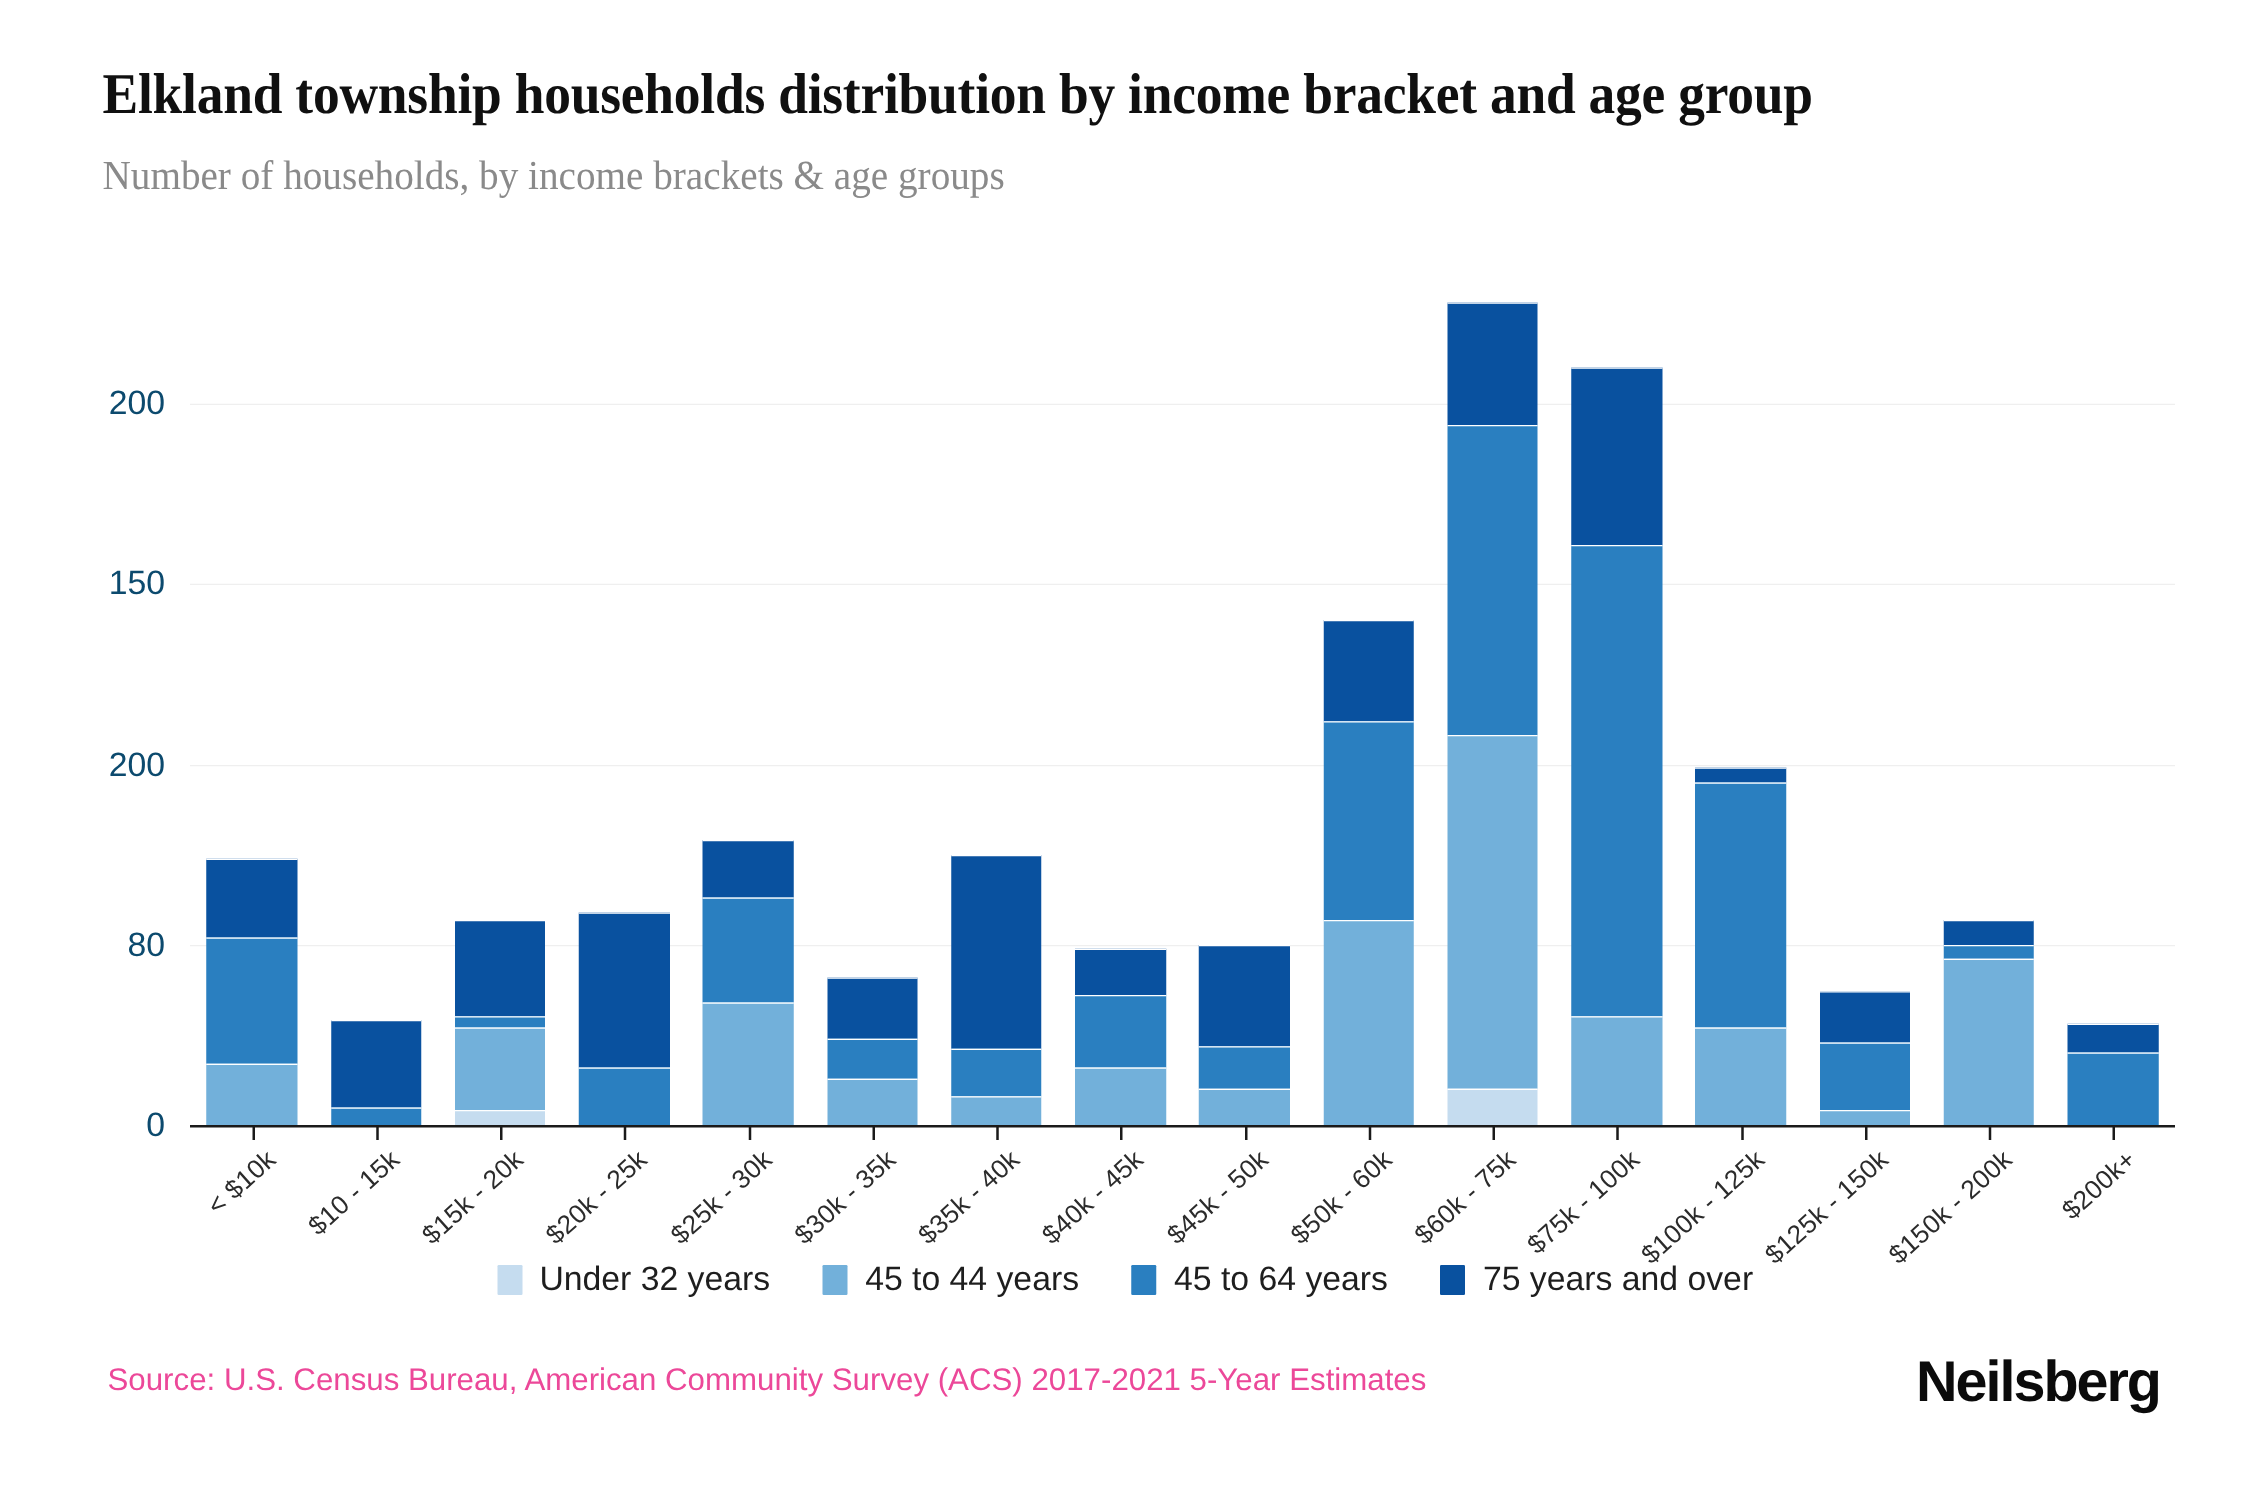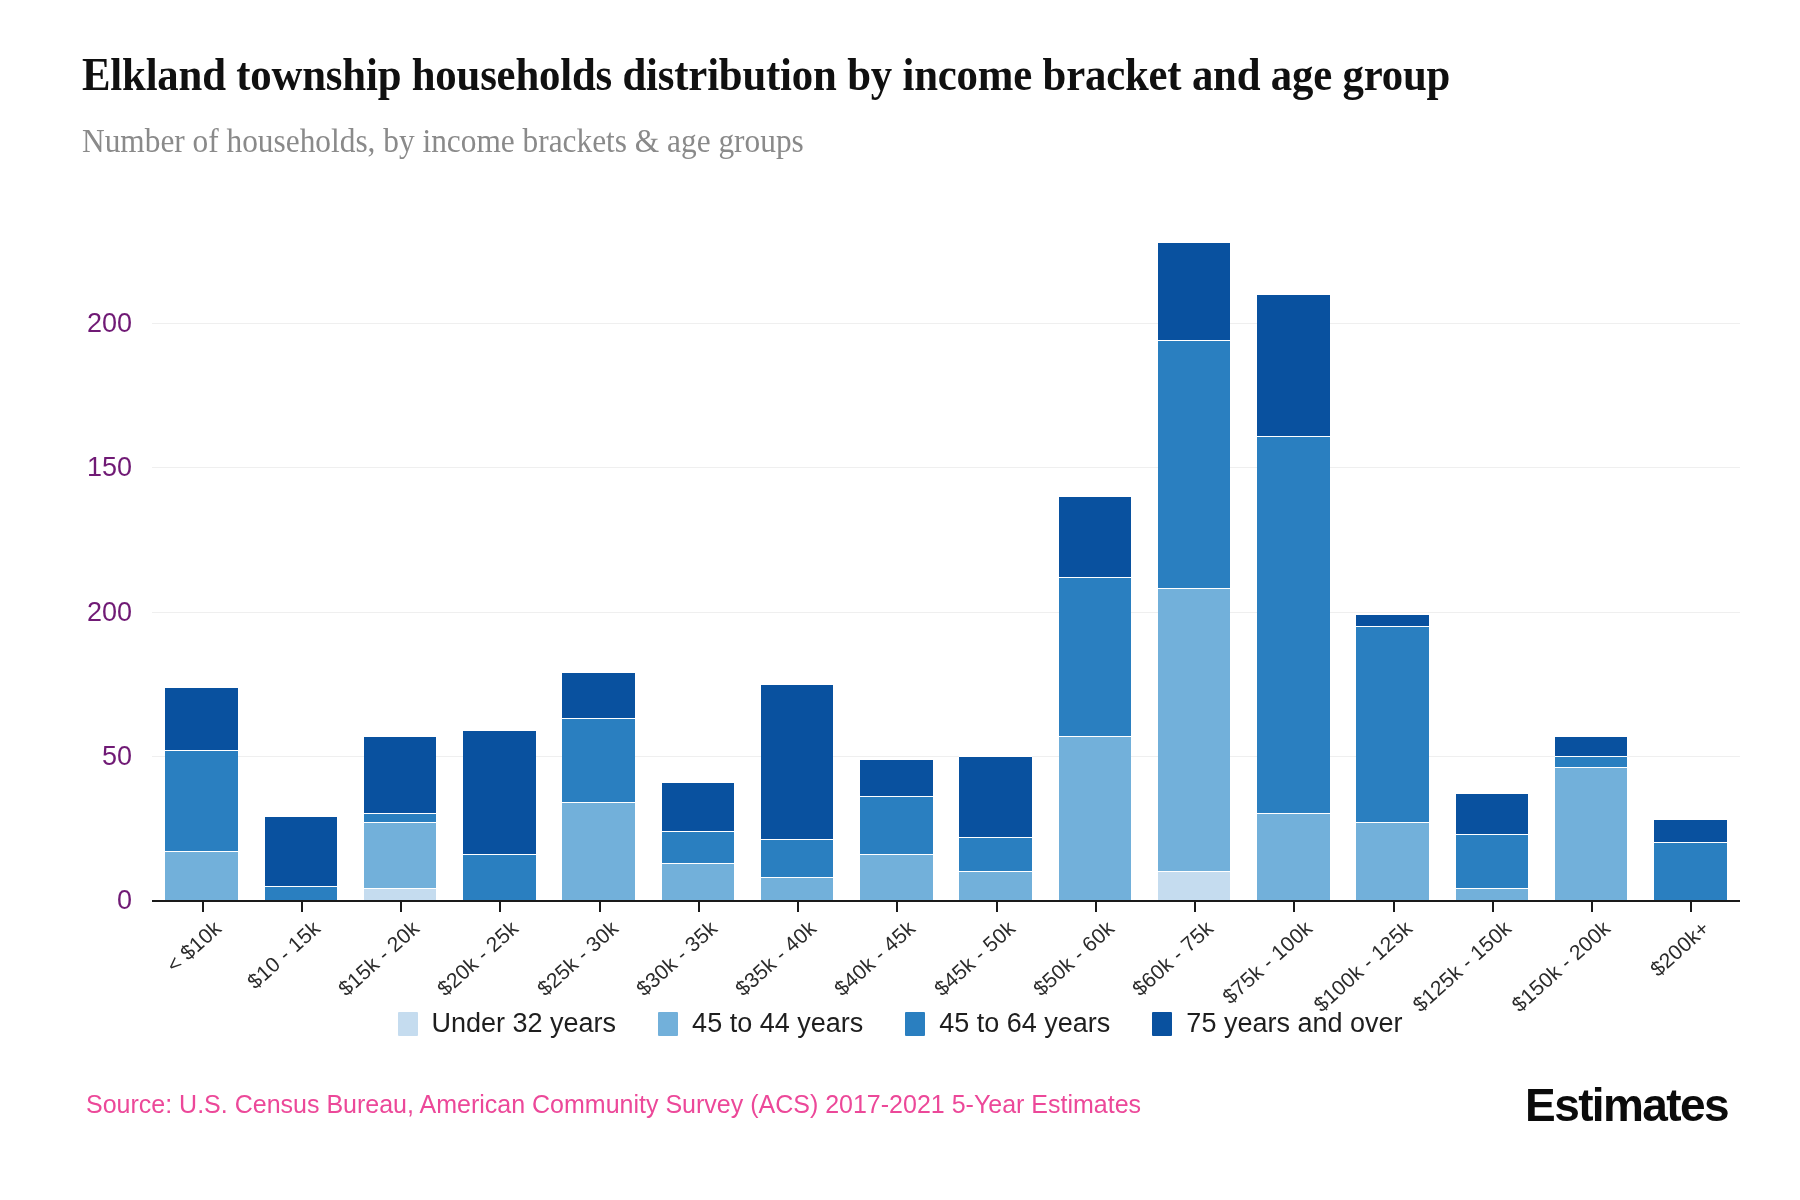--- a/index.html
+++ b/index.html
@@ -67,21 +67,21 @@
     width: 1588px;
     height: 2px;
     background: #1a1a1a;
   }
   .ytick-label {
     position: absolute;
     right: 1668px;
     width: 120px;
     text-align: right;
     font-size: 27px;
-    color: #701a75;
+    color: #0c4a6e;
     transform: translateY(-50%);
   }
 
   .bars-layer {
     position: absolute;
     left: 152px;
     top: 240px;
     width: 1588px;
     height: 660px;
   }
@@ -170,21 +170,21 @@
 
 <div class="plot-wrap">
   <div id="gridlines">
       <div class="grid-line" style="top: 755.75px;"></div>
       <div class="grid-line" style="top: 611.5px;"></div>
       <div class="grid-line" style="top: 467.25px;"></div>
       <div class="grid-line" style="top: 323px;"></div>
     </div>
   <div id="yticks">
       <div class="ytick-label" style="top: 900px;">0</div>
-      <div class="ytick-label" style="top: 755.75px;">50</div>
+      <div class="ytick-label" style="top: 755.75px;">80</div>
       <div class="ytick-label" style="top: 611.5px;">200</div>
       <div class="ytick-label" style="top: 467.25px;">150</div>
       <div class="ytick-label" style="top: 323px;">200</div>
     </div>
   <div class="axis-line"></div>
   <div class="bars-layer" id="bars">
       <div class="bar-group" title="&lt; $10k: 74" style="left: 13.3987px; width: 72.4525px;">
         <div class="bar-seg" title="25 to 44 years: 17" style="height: 49.045px; background: rgb(114, 176, 218);"></div>
         <div class="bar-seg" title="45 to 64 years: 35" style="height: 100.975px; background: rgb(42, 127, 192);"></div>
         <div class="bar-seg" title="65 years and over: 22" style="height: 63.47px; background: rgb(9, 81, 159);"></div>
@@ -313,13 +313,13 @@
       <span class="legend-swatch" style="background: rgb(42, 127, 192);"></span>
       <span class="legend-label">45 to 64 years</span>
     </div>
     <div class="legend-item">
       <span class="legend-swatch" style="background: rgb(9, 81, 159);"></span>
       <span class="legend-label">75 years and over</span>
     </div>
   </div>
 
 <div class="source-note">Source: U.S. Census Bureau, American Community Survey (ACS) 2017-2021 5-Year Estimates</div>
-<div class="brand">Estimates</div>
+<div class="brand">Neilsberg</div>
 
 </body></html>

